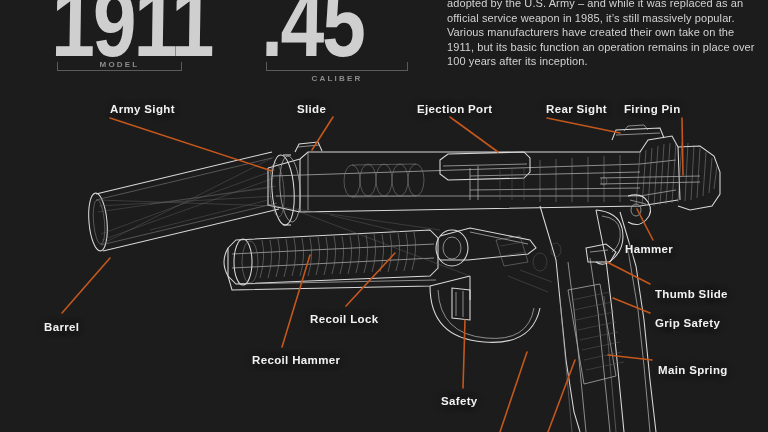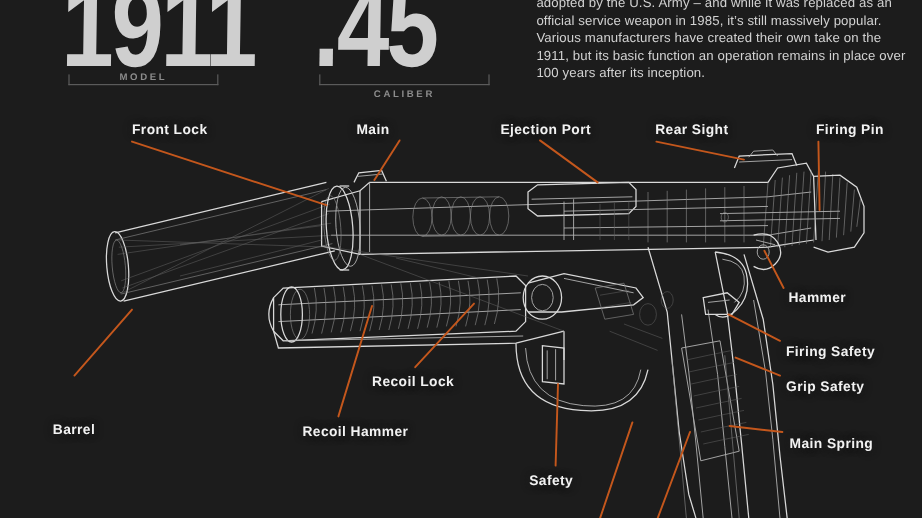--- a/index.html
+++ b/index.html
@@ -267,28 +267,28 @@
       <line x1="652" y1="360" x2="608" y2="355" class="ld" stroke="#c4571c"></line>
       <line x1="62" y1="313" x2="110" y2="258" class="ld" stroke="#c4571c"></line>
       <line x1="282" y1="347" x2="310" y2="255" class="ld" stroke="#c4571c"></line>
       <line x1="346" y1="306" x2="395" y2="253" class="ld" stroke="#c4571c"></line>
       <line x1="463" y1="388" x2="465" y2="320" class="ld" stroke="#c4571c"></line>
       <line x1="500" y1="432" x2="527" y2="352" class="ld" stroke="#c4571c"></line>
       <line x1="548" y1="432" x2="575" y2="360" class="ld" stroke="#c4571c"></line>
     </svg>
 
   <div id="labels">
-      <div class="lbl" style="left: 110px; top: 103px; color: rgb(242, 242, 242);">Front Lock</div>
-      <div class="lbl" style="left: 297px; top: 103px; color: rgb(242, 242, 242);">Main</div>
+      <div class="lbl" style="left: 110px; top: 103px; color: rgb(242, 242, 242);">Army Sight</div>
+      <div class="lbl" style="left: 297px; top: 103px; color: rgb(242, 242, 242);">Slide</div>
       <div class="lbl" style="left: 417px; top: 103px; color: rgb(242, 242, 242);">Ejection Port</div>
       <div class="lbl" style="left: 546px; top: 103px; color: rgb(242, 242, 242);">Rear Sight</div>
-      <div class="lbl" style="left: 680px; top: 103px; color: rgb(242, 242, 242); text-align: right;">Firing Pin</div>
-      <div class="lbl" style="left: 657px; top: 243px; color: rgb(242, 242, 242);">Hammer</div>
-      <div class="lbl" style="left: 655px; top: 288px; color: rgb(242, 242, 242);">Firing Safety</div>
+      <div class="lbl" style="left: 624px; top: 103px; color: rgb(242, 242, 242); text-align: right;">Firing Pin</div>
+      <div class="lbl" style="left: 625px; top: 243px; color: rgb(242, 242, 242);">Hammer</div>
+      <div class="lbl" style="left: 655px; top: 288px; color: rgb(242, 242, 242);">Thumb Slide</div>
       <div class="lbl" style="left: 655px; top: 317px; color: rgb(242, 242, 242);">Grip Safety</div>
       <div class="lbl" style="left: 658px; top: 364px; color: rgb(242, 242, 242);">Main Spring</div>
-      <div class="lbl" style="left: 44px; top: 321px; color: rgb(242, 242, 242); margin-top: 32px;">Barrel</div>
+      <div class="lbl" style="left: 44px; top: 321px; color: rgb(242, 242, 242);">Barrel</div>
       <div class="lbl" style="left: 252px; top: 354px; color: rgb(242, 242, 242);">Recoil Hammer</div>
       <div class="lbl" style="left: 310px; top: 313px; color: rgb(242, 242, 242);">Recoil Lock</div>
       <div class="lbl" style="left: 441px; top: 395px; color: rgb(242, 242, 242);">Safety</div>
     </div>
 
 </div>
 
 </body></html>

